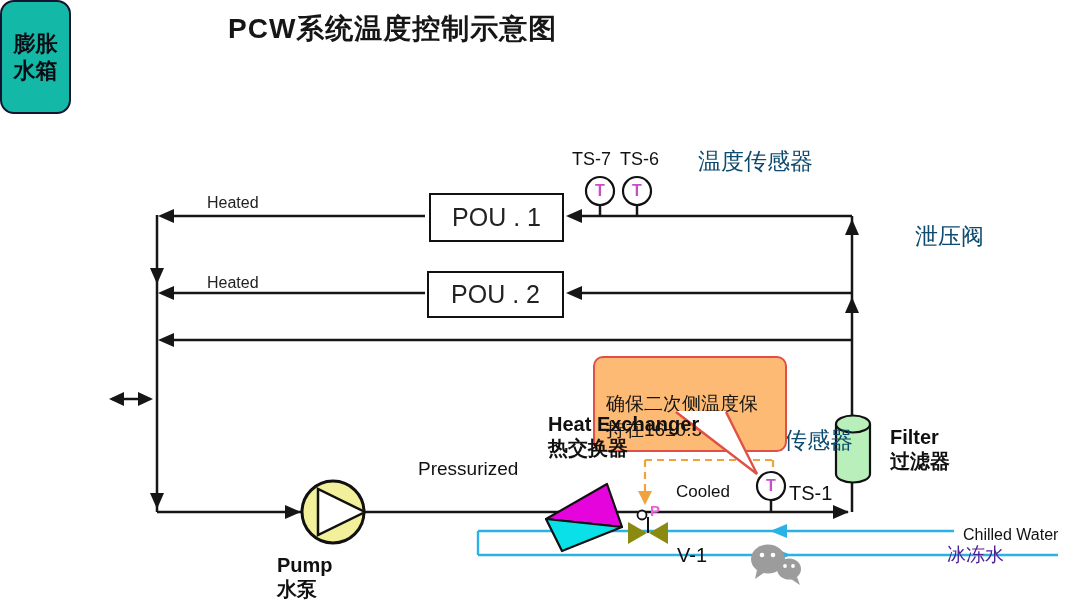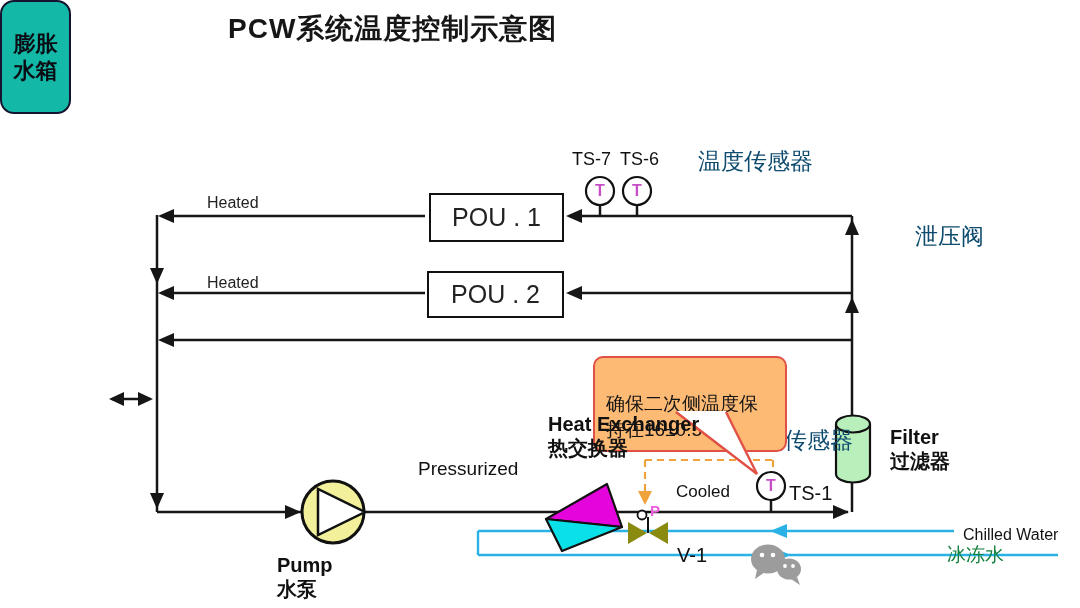--- a/index.html
+++ b/index.html
@@ -18,21 +18,21 @@
         background:#14b8a6;display:flex;align-items:center;justify-content:center;text-align:center;
         font-size:22px;font-weight:bold;color:#0b0b14;line-height:1.25;white-space:pre-line;z-index:3;}
   #callout{left:593px;top:356px;width:168px;border:2.6px solid #e05045;border-radius:10px;
            background:#fdba74;padding:6px 11px;font-size:19px;color:#151515;line-height:1.4;
            white-space:pre-line;z-index:3;position:absolute;}
   .t-letter{position:absolute;transform:translate(-50%,-52%);font-size:16px;font-weight:bold;
             color:#c64ec6;z-index:5;}
   #p-letter{left:650px;top:502px;font-size:15px;font-weight:bold;color:#ef5ede;z-index:5;}
   #watermark{left:799px;top:543px;font-size:30px;letter-spacing:2px;color:#ffffff;
              -webkit-text-stroke:1.3px #a9a9a9;z-index:4;font-weight:bold;}
-  #chilled-cn{left:947px;top:544px;font-size:19px;color:#15803d;z-index:6;}
+  #chilled-cn{left:947px;top:544px;font-size:19px;color:#4c1d95;z-index:6;}
 </style>
 </head>
 <body>
 
 <div id="stage">
 
   <svg class="z1" width="1080" height="608" viewBox="0 0 1080 608">
 
     <g stroke="#161616" stroke-width="2.5" fill="none">
       <line x1="425" y1="216" x2="163" y2="216"></line>

